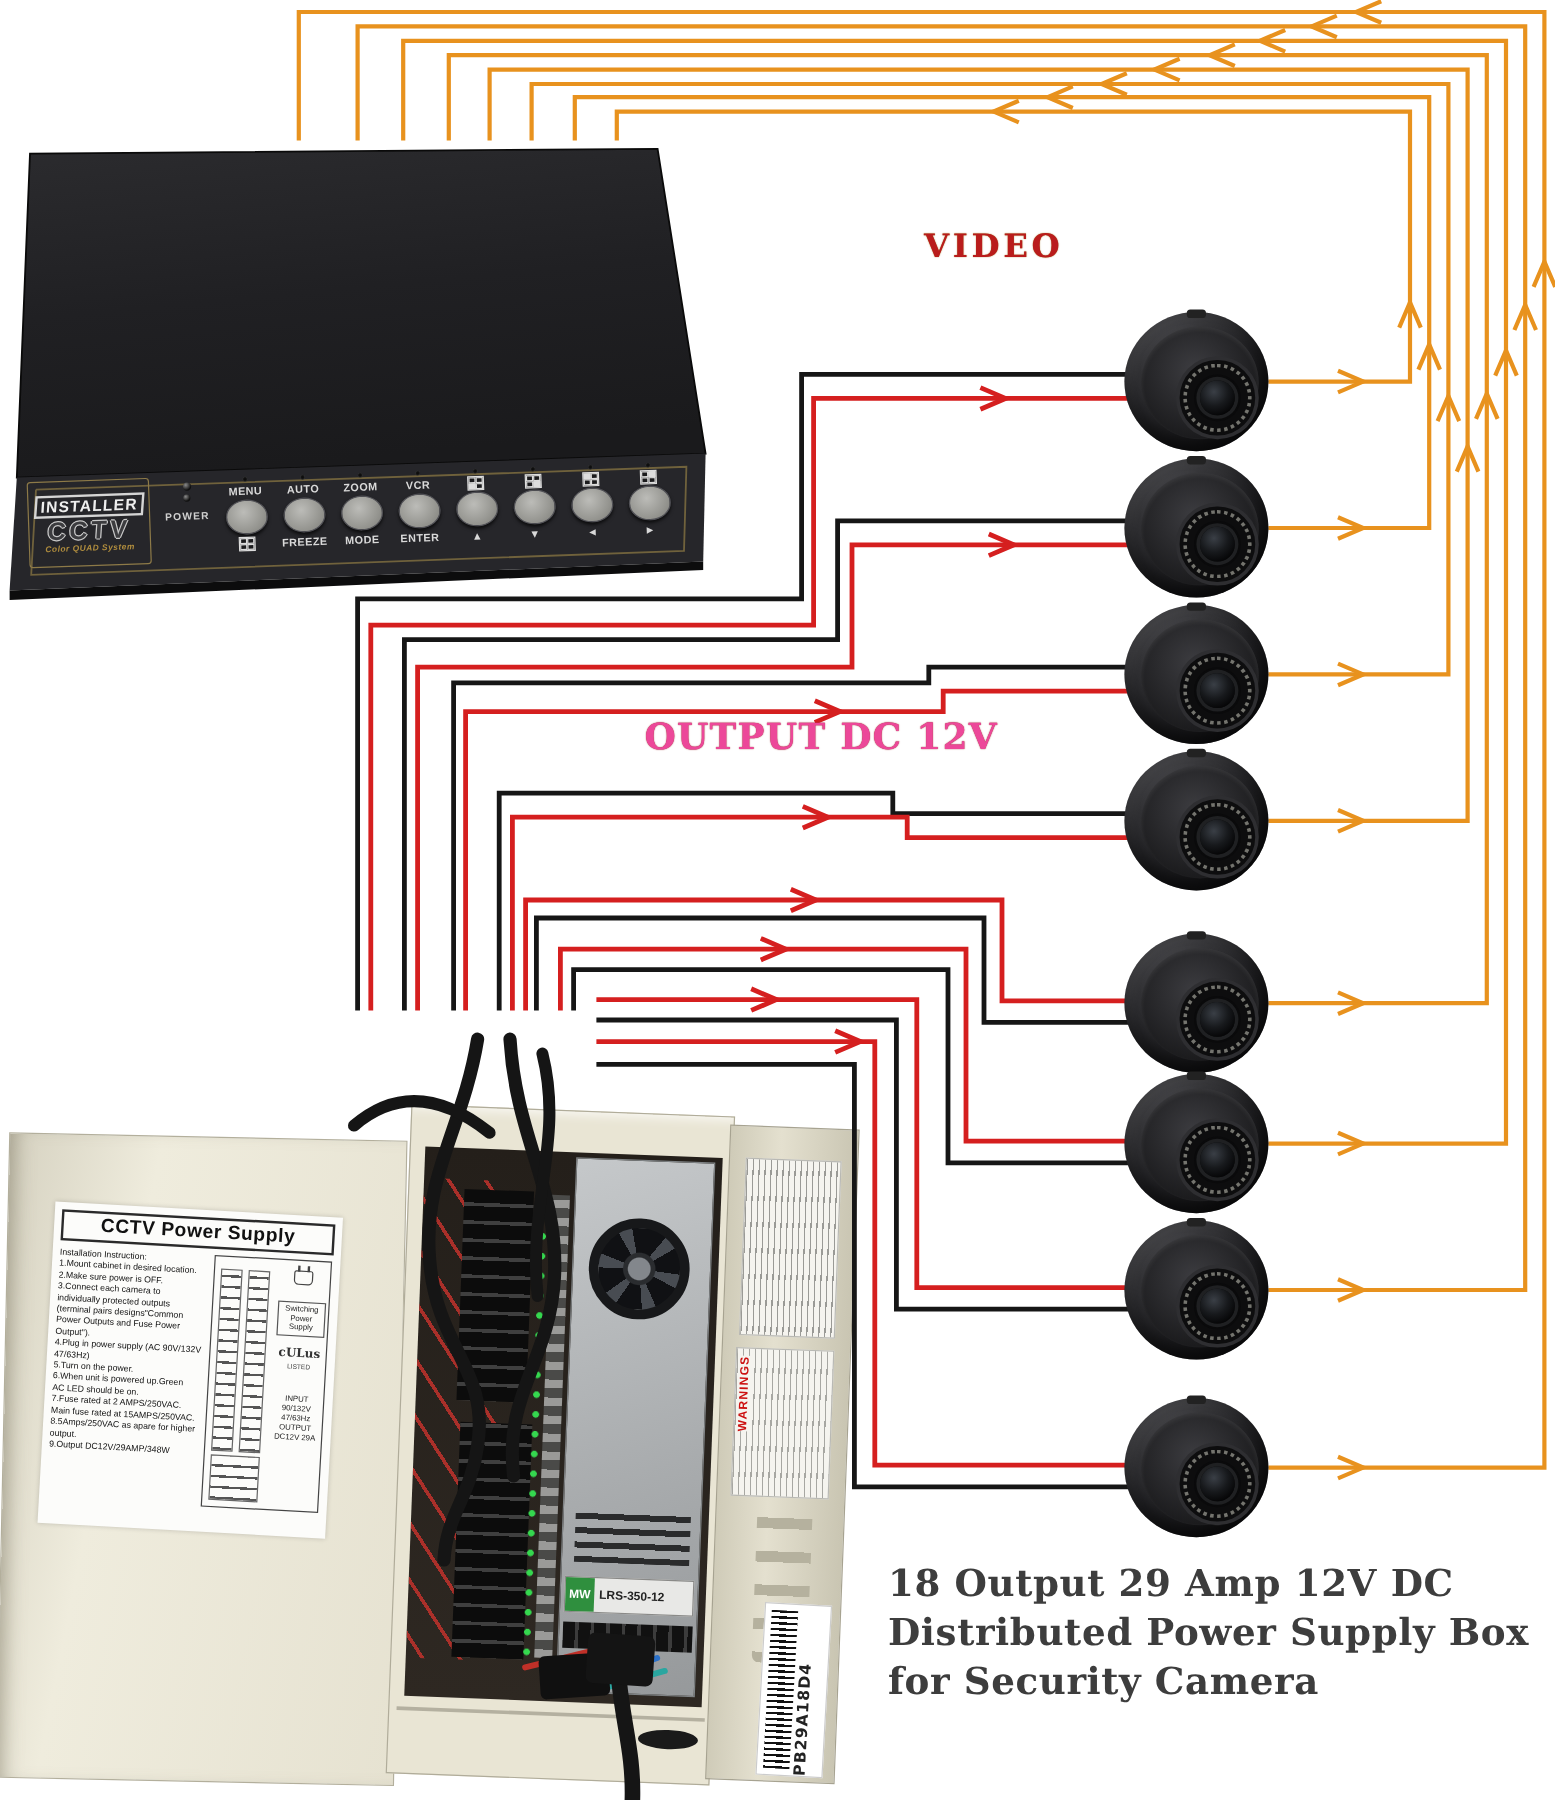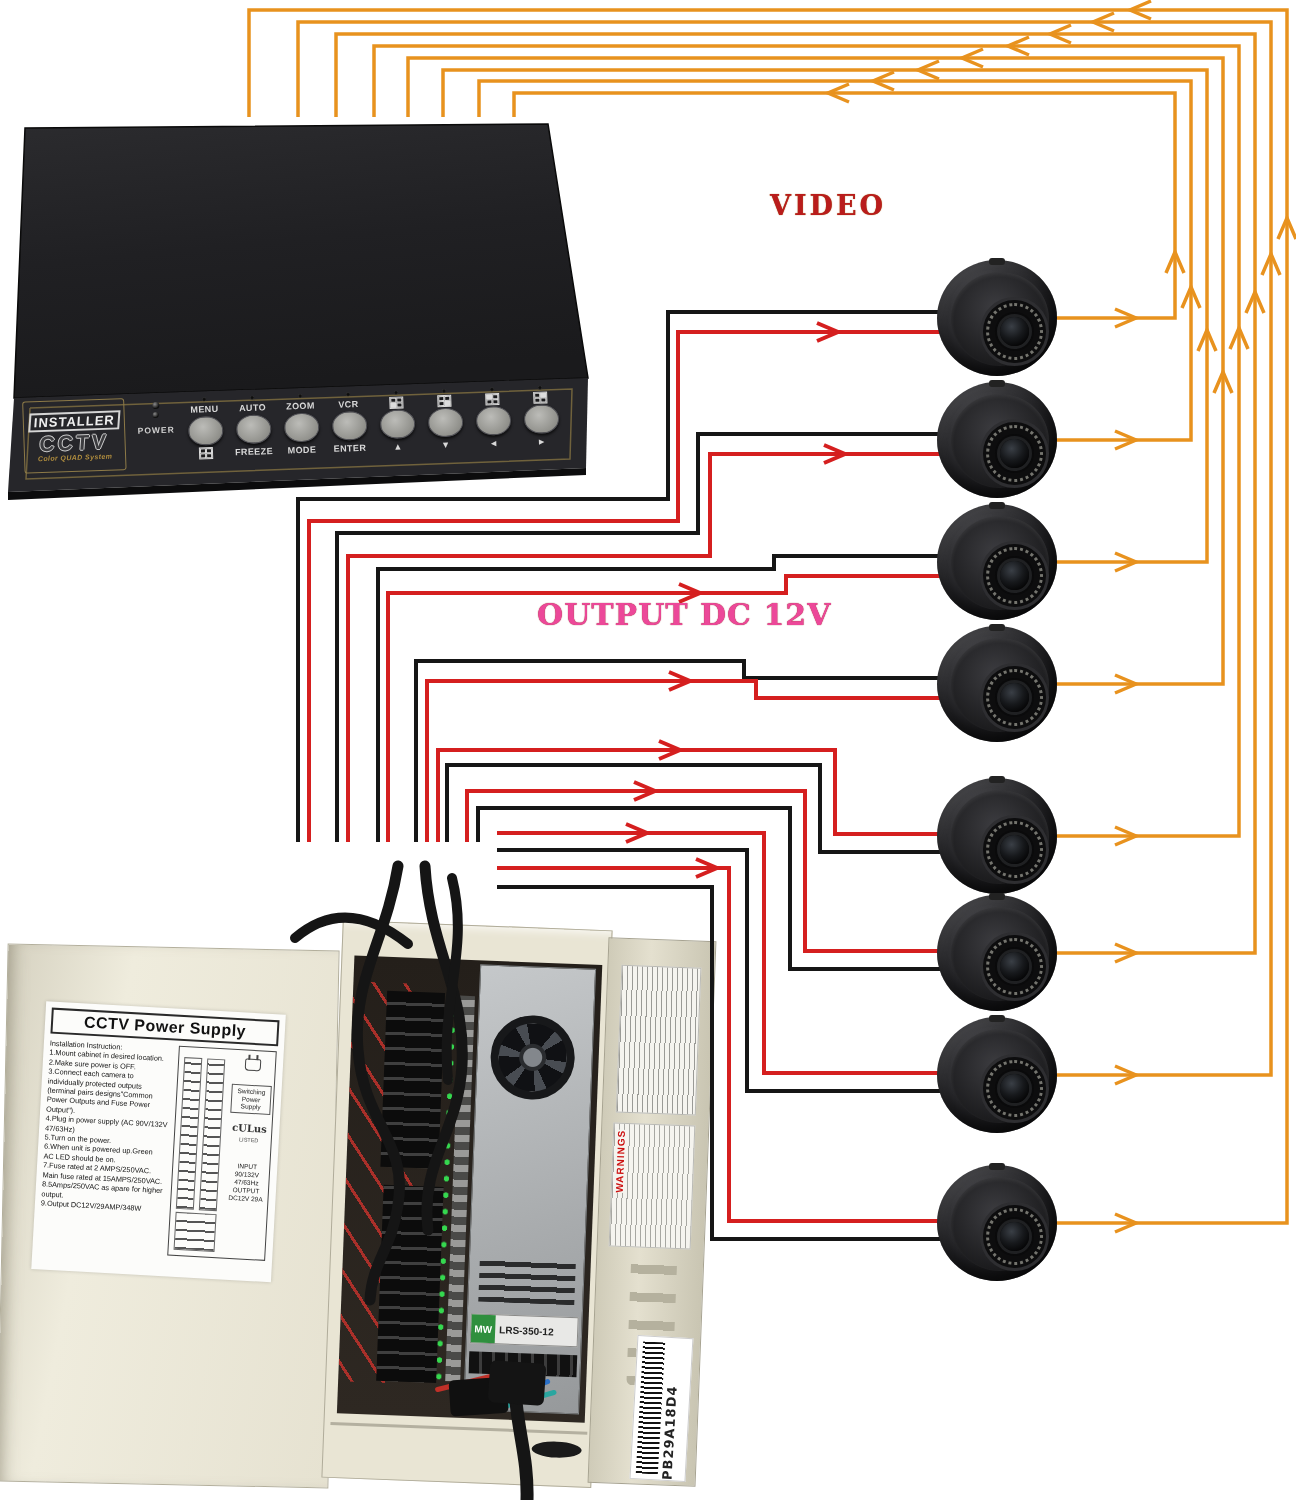--- a/index.html
+++ b/index.html
@@ -418,20 +418,23 @@
             </div>
           </div>
           <div class="btn-face"></div>
           <div class="btn-bottom">►</div>
         </div>
       </div>
   </div>
 
   <div id="video-label" class="freetext">VIDEO</div>
   <div id="output-label" class="freetext">OUTPUT DC 12V</div>
+  <div id="caption" class="freetext">18 Output 29 Amp 12V DC
+Distributed Power Supply Box
+for Security Camera</div>
 
 <div class="cam" style="top: 260px;">
       <div class="cam-body"></div>
       <div class="cam-notch"></div>
       <div class="cam-ring"></div>
       <div class="cam-face">
         <div class="cam-leds"></div>
         <div class="cam-lens"></div>
       </div>
     </div>

